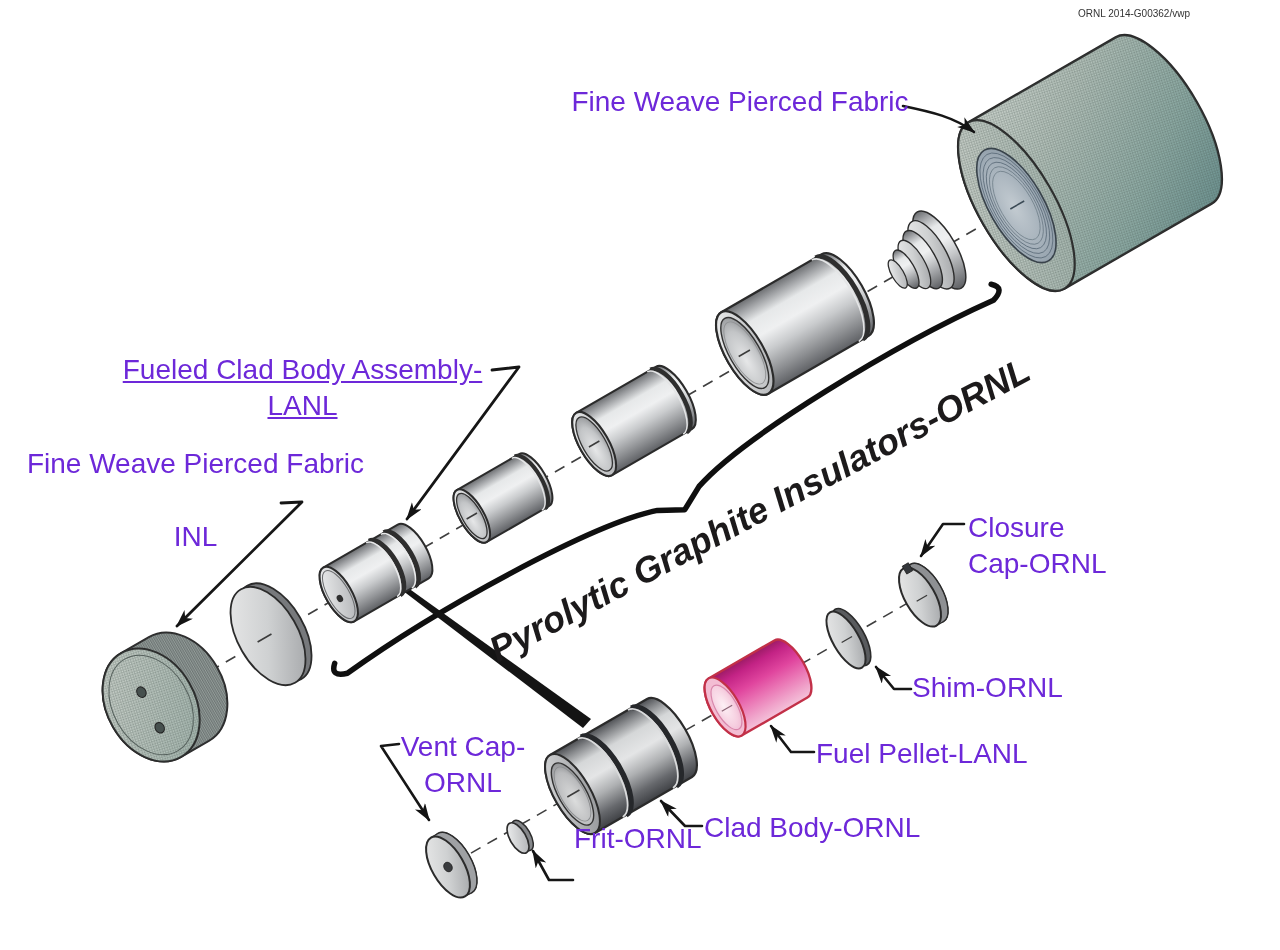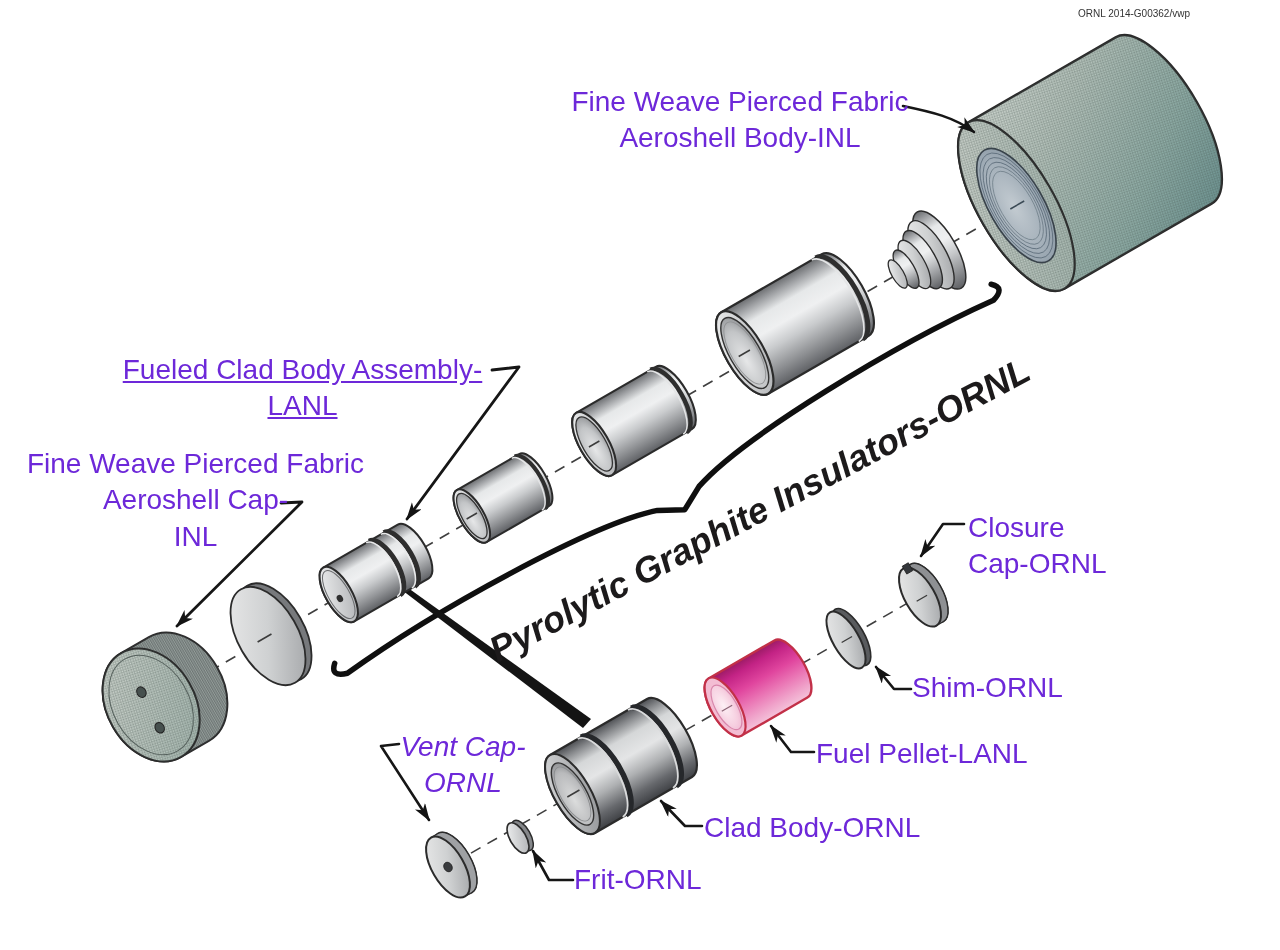--- a/index.html
+++ b/index.html
@@ -5,22 +5,22 @@
   html,body{margin:0;padding:0;background:#fff;}
   .stage{position:relative;width:1280px;height:950px;background:#ffffff;overflow:hidden;
          font-family:"Liberation Sans",sans-serif;}
   .stage svg{position:absolute;left:0;top:0;}
   .lbl{position:absolute;text-align:center;font-size:28px;line-height:1.3;color:#6d28d9;
        white-space:nowrap;}
   .lbl.left{text-align:left;}
   #lab-body{left:565px;top:84px;width:350px;}
   #lab-fueled{left:100px;top:352px;width:405px;text-decoration:underline;}
   #lab-cap{left:18px;top:446px;width:355px;}
-  #lab-vent{left:393px;top:729px;width:140px;font-style:italic;}
-  #lab-frit{left:574px;top:862px;}
+  #lab-vent{left:393px;top:729px;width:140px;}
+  #lab-frit{left:574px;top:821px;}
   #lab-clad{left:704px;top:810px;}
   #lab-pellet{left:816px;top:736px;text-align:right;}
   #lab-shim{left:912px;top:670px;}
   #lab-closure{left:968px;top:510px;}
   #lab-pyro{left:455px;top:487px;width:610px;transform:rotate(-28deg);
             font-style:italic;font-weight:600;font-size:36px;color:#1c1a1b;}
   #corner-note{position:absolute;left:1040px;top:8px;width:150px;text-align:right;
                font-size:10px;color:#333;}
 </style>
 </head>
@@ -255,31 +255,30 @@
   <path d="M 814,752 L 791,752 L 771,726" marker-end="url(#ah)"></path>
   <path d="M 911,689 L 894,689 L 876,667" marker-end="url(#ah)"></path>
   <path d="M 964,524 L 943,524 L 921,556" marker-end="url(#ah)"></path>
 </g>
 </svg>
 
 <div id="corner-note">ORNL 2014-G00362/vwp</div>
 
 <div class="lbl" id="lab-body">
   <span>Fine Weave Pierced Fabric</span><br>
-  <span>Aeroshell Body-INL</span>
 </div>
 
 <div class="lbl" id="lab-fueled">
   <span>Fueled Clad Body Assembly-</span><br>
   <span>LANL</span>
 </div>
 
 <div class="lbl" id="lab-cap">
   <span>Fine Weave Pierced Fabric</span><br>
-  <span>Aeroshell Cap-</span><br>
+  <br>
   <span>INL</span>
 </div>
 
 <div class="lbl" id="lab-pyro">Pyrolytic Graphite Insulators-ORNL</div>
 
 <div class="lbl left" id="lab-closure">
   <span>Closure</span><br>
   <span>Cap-ORNL</span>
 </div>
 

